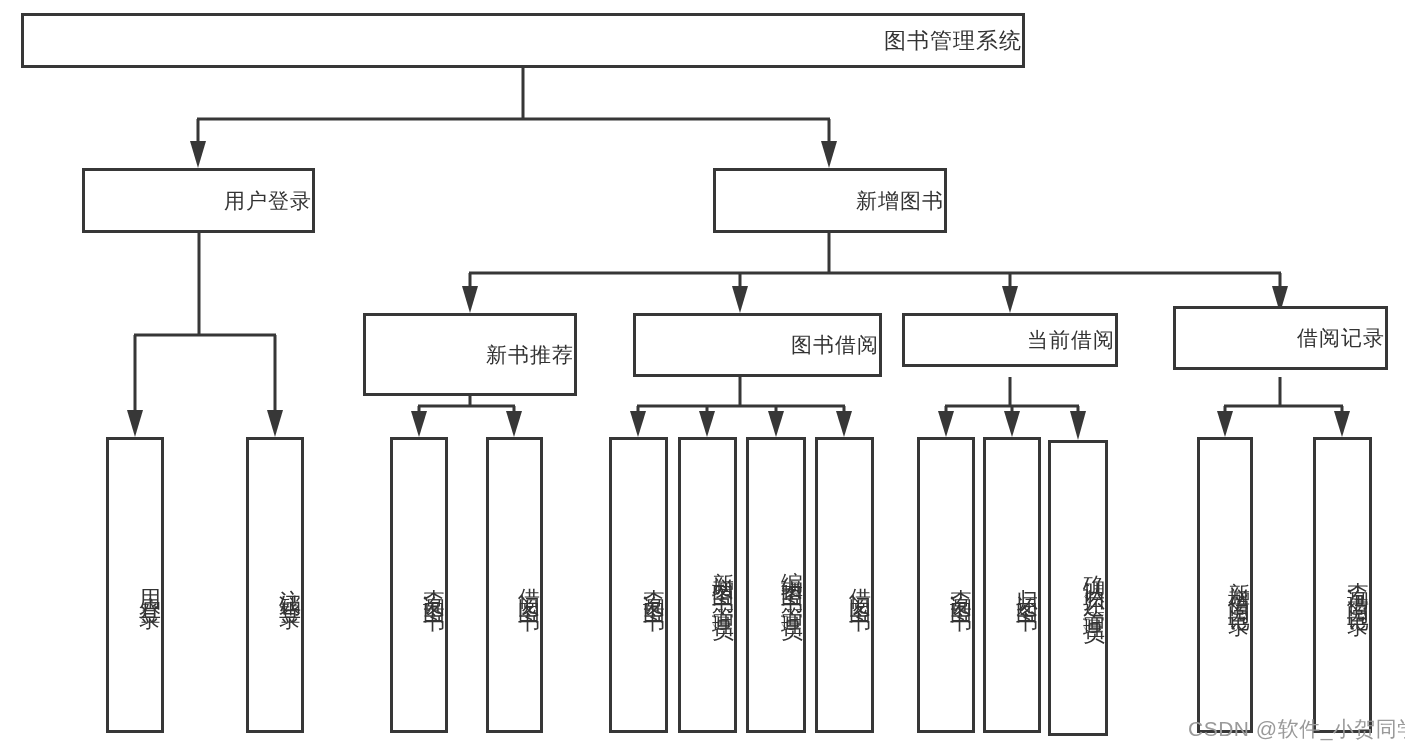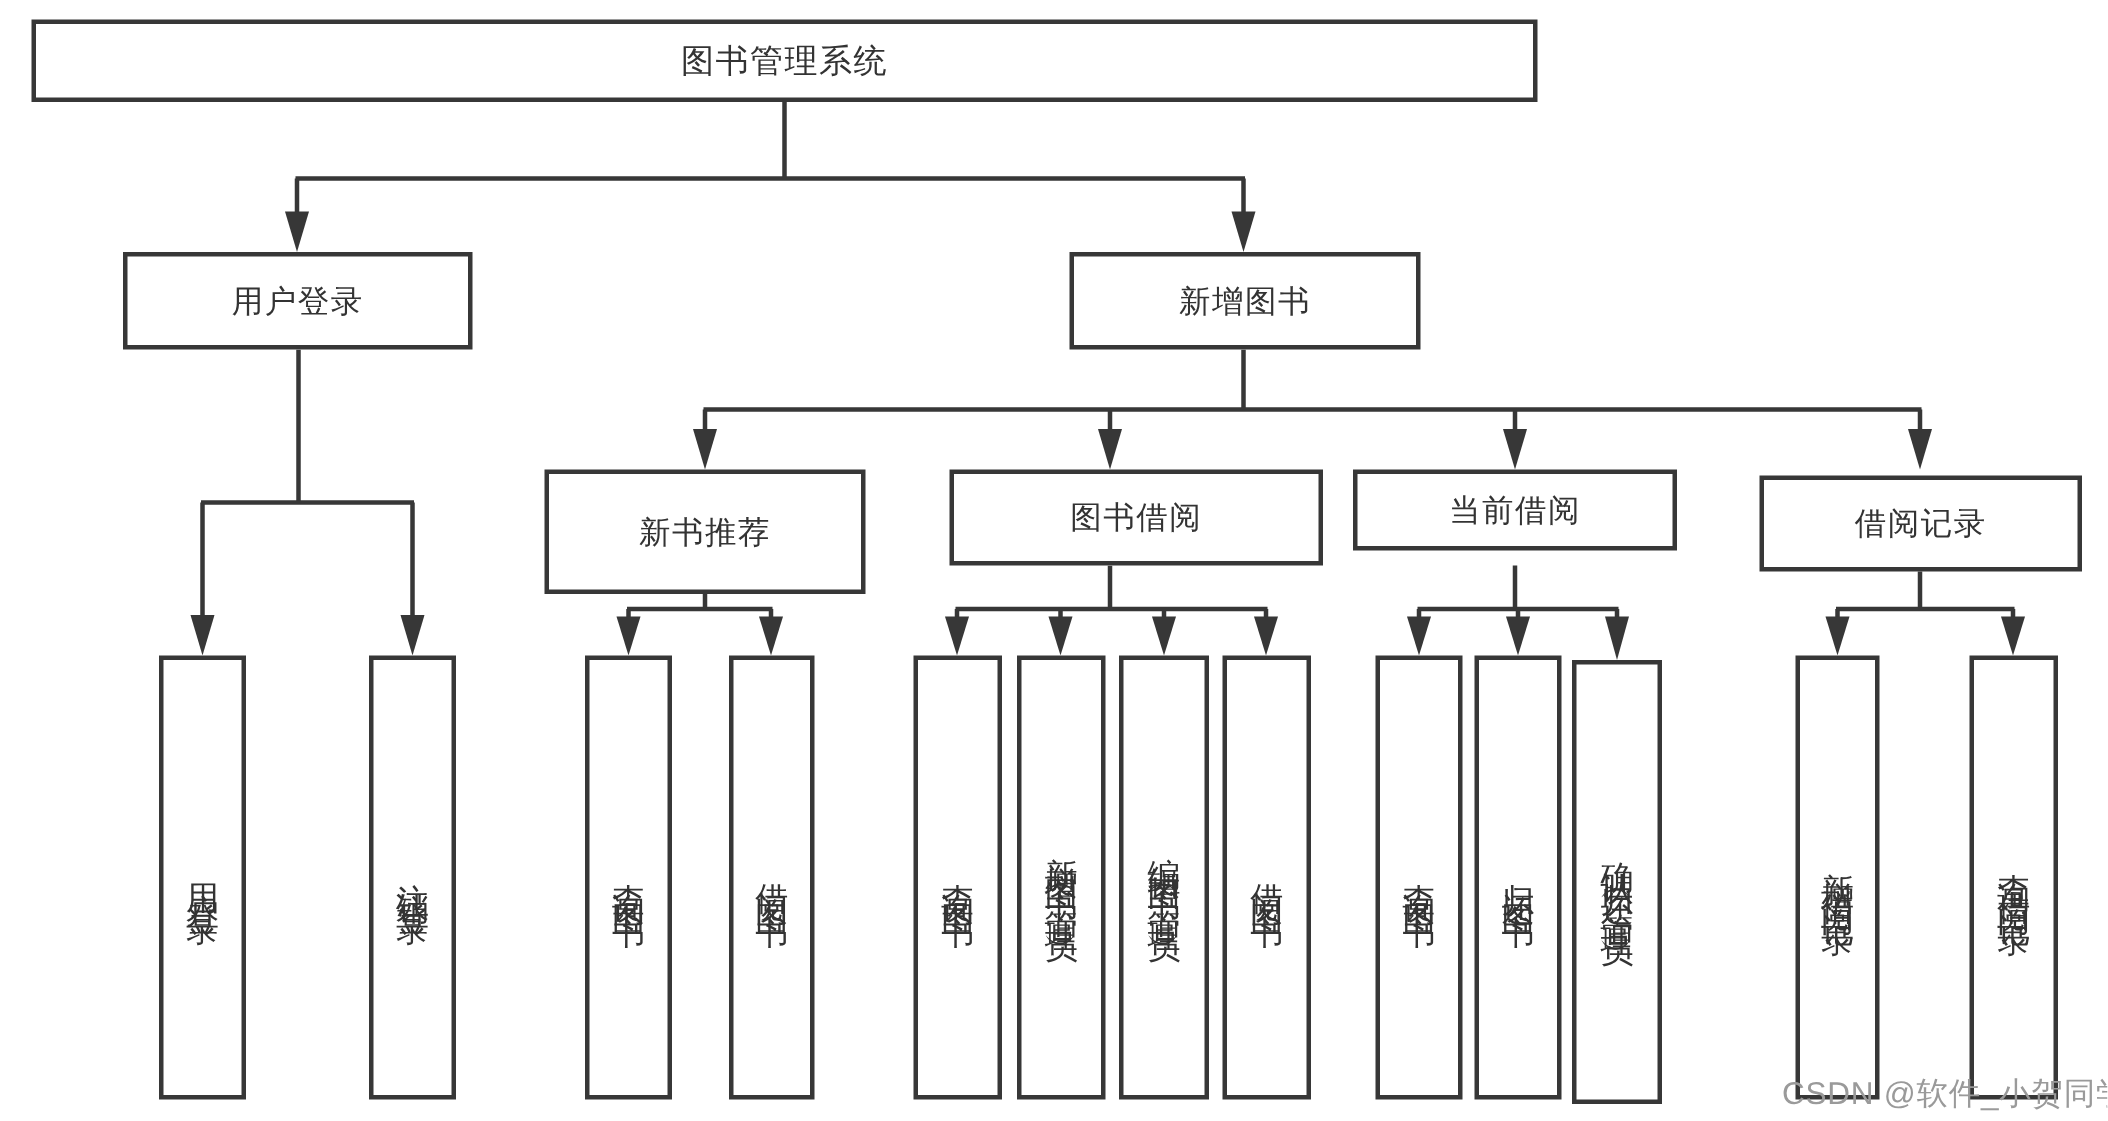--- a/index.html
+++ b/index.html
@@ -18,21 +18,21 @@
     width: 1405px; height: 747px;
     pointer-events: none;
   }
   .node {
     position: absolute;
     box-sizing: border-box;
     border: 3px solid #373737;
     background: #ffffff;
     display: flex;
     align-items: center;
-    justify-content: center;
+    justify-content: flex-end;
     text-align: center;
   }
   .hlabel {
     font-size: 21px;
     letter-spacing: 1px;
     color: #333333;
     white-space: nowrap;
   }
   .root-label {
     font-size: 22px;
@@ -118,21 +118,21 @@
 
   <div class="node" style="left:363px; top:313px; width:214px; height:83px;">
     <span class="hlabel">新书推荐</span>
   </div>
   <div class="node" style="left:633px; top:313px; width:249px; height:64px;">
     <span class="hlabel">图书借阅</span>
   </div>
   <div class="node" style="left:902px; top:313px; width:216px; height:54px;">
     <span class="hlabel">当前借阅</span>
   </div>
-  <div class="node" style="left:1173px; top:317px; width:215px; height:64px;">
+  <div class="node" style="left:1173px; top:306px; width:215px; height:64px;">
     <span class="hlabel">借阅记录</span>
   </div>
 
   <div class="node" style="left:106px; top:437px; width:58px; height:296px;">
     <span class="vtext">用户登录</span>
   </div>
   <div class="node" style="left:246px; top:437px; width:58px; height:296px;">
     <span class="vtext">注销登录</span>
   </div>
 

